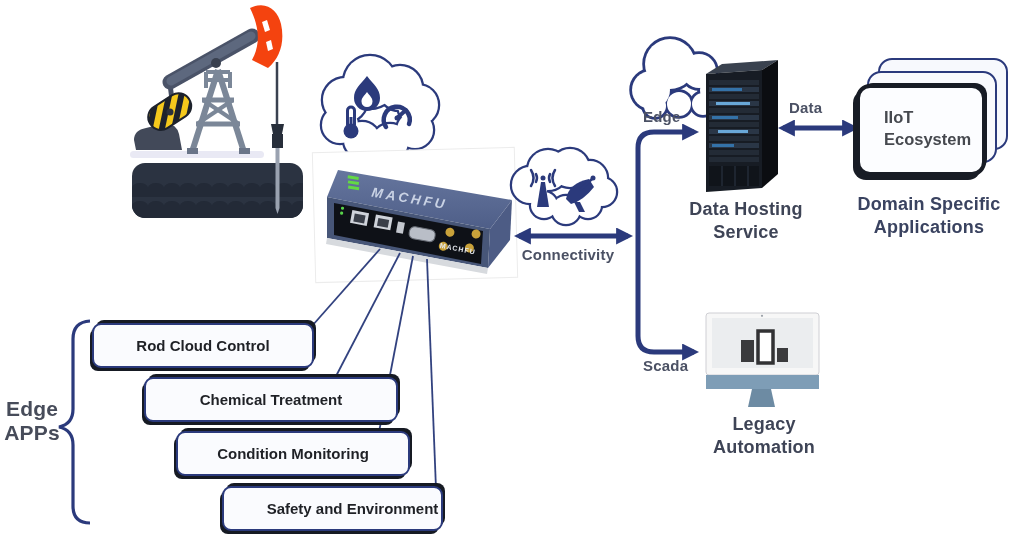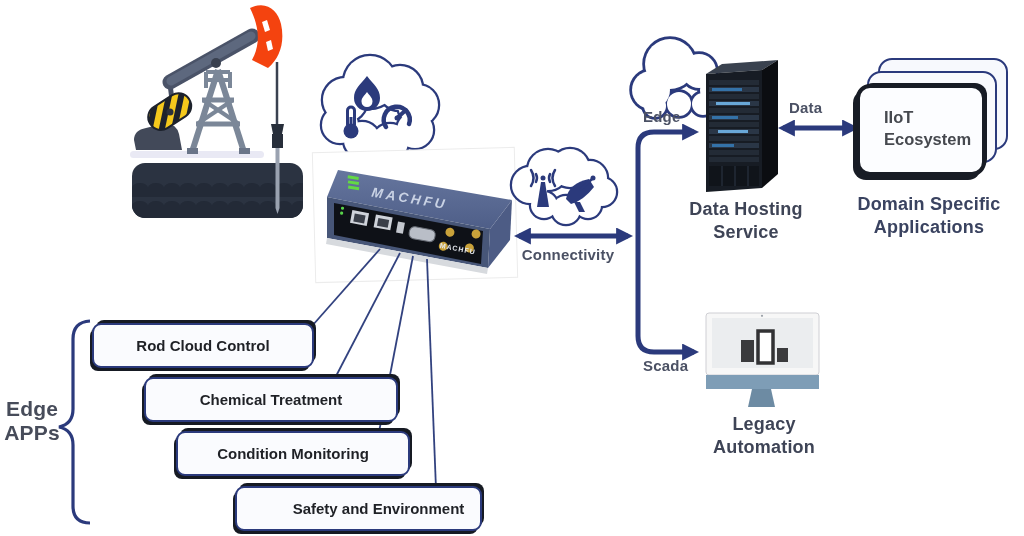--- a/index.html
+++ b/index.html
@@ -281,15 +281,15 @@
     <div class="iiot-card iiot-back"></div>
     <div class="iiot-card iiot-mid"></div>
     <div class="iiot-card iiot-front">
       <div class="iiot-text">IIoT Ecosystem</div>
     </div>
   </div>
 
   <div class="app-box" style="left:92px;top:323px;width:222px;">Rod Cloud Control</div>
   <div class="app-box" style="left:144px;top:377px;width:254px;">Chemical Treatment</div>
   <div class="app-box" style="left:176px;top:431px;width:234px;">Condition Monitoring</div>
-  <div class="app-box" style="left:235px;top:486px;width:247px;padding-left:40px;">Safety and Environment</div>
+  <div class="app-box" style="left:222px;top:486px;width:221px;padding-left:40px;">Safety and Environment</div>
 
 </div>
 
 </body></html>

